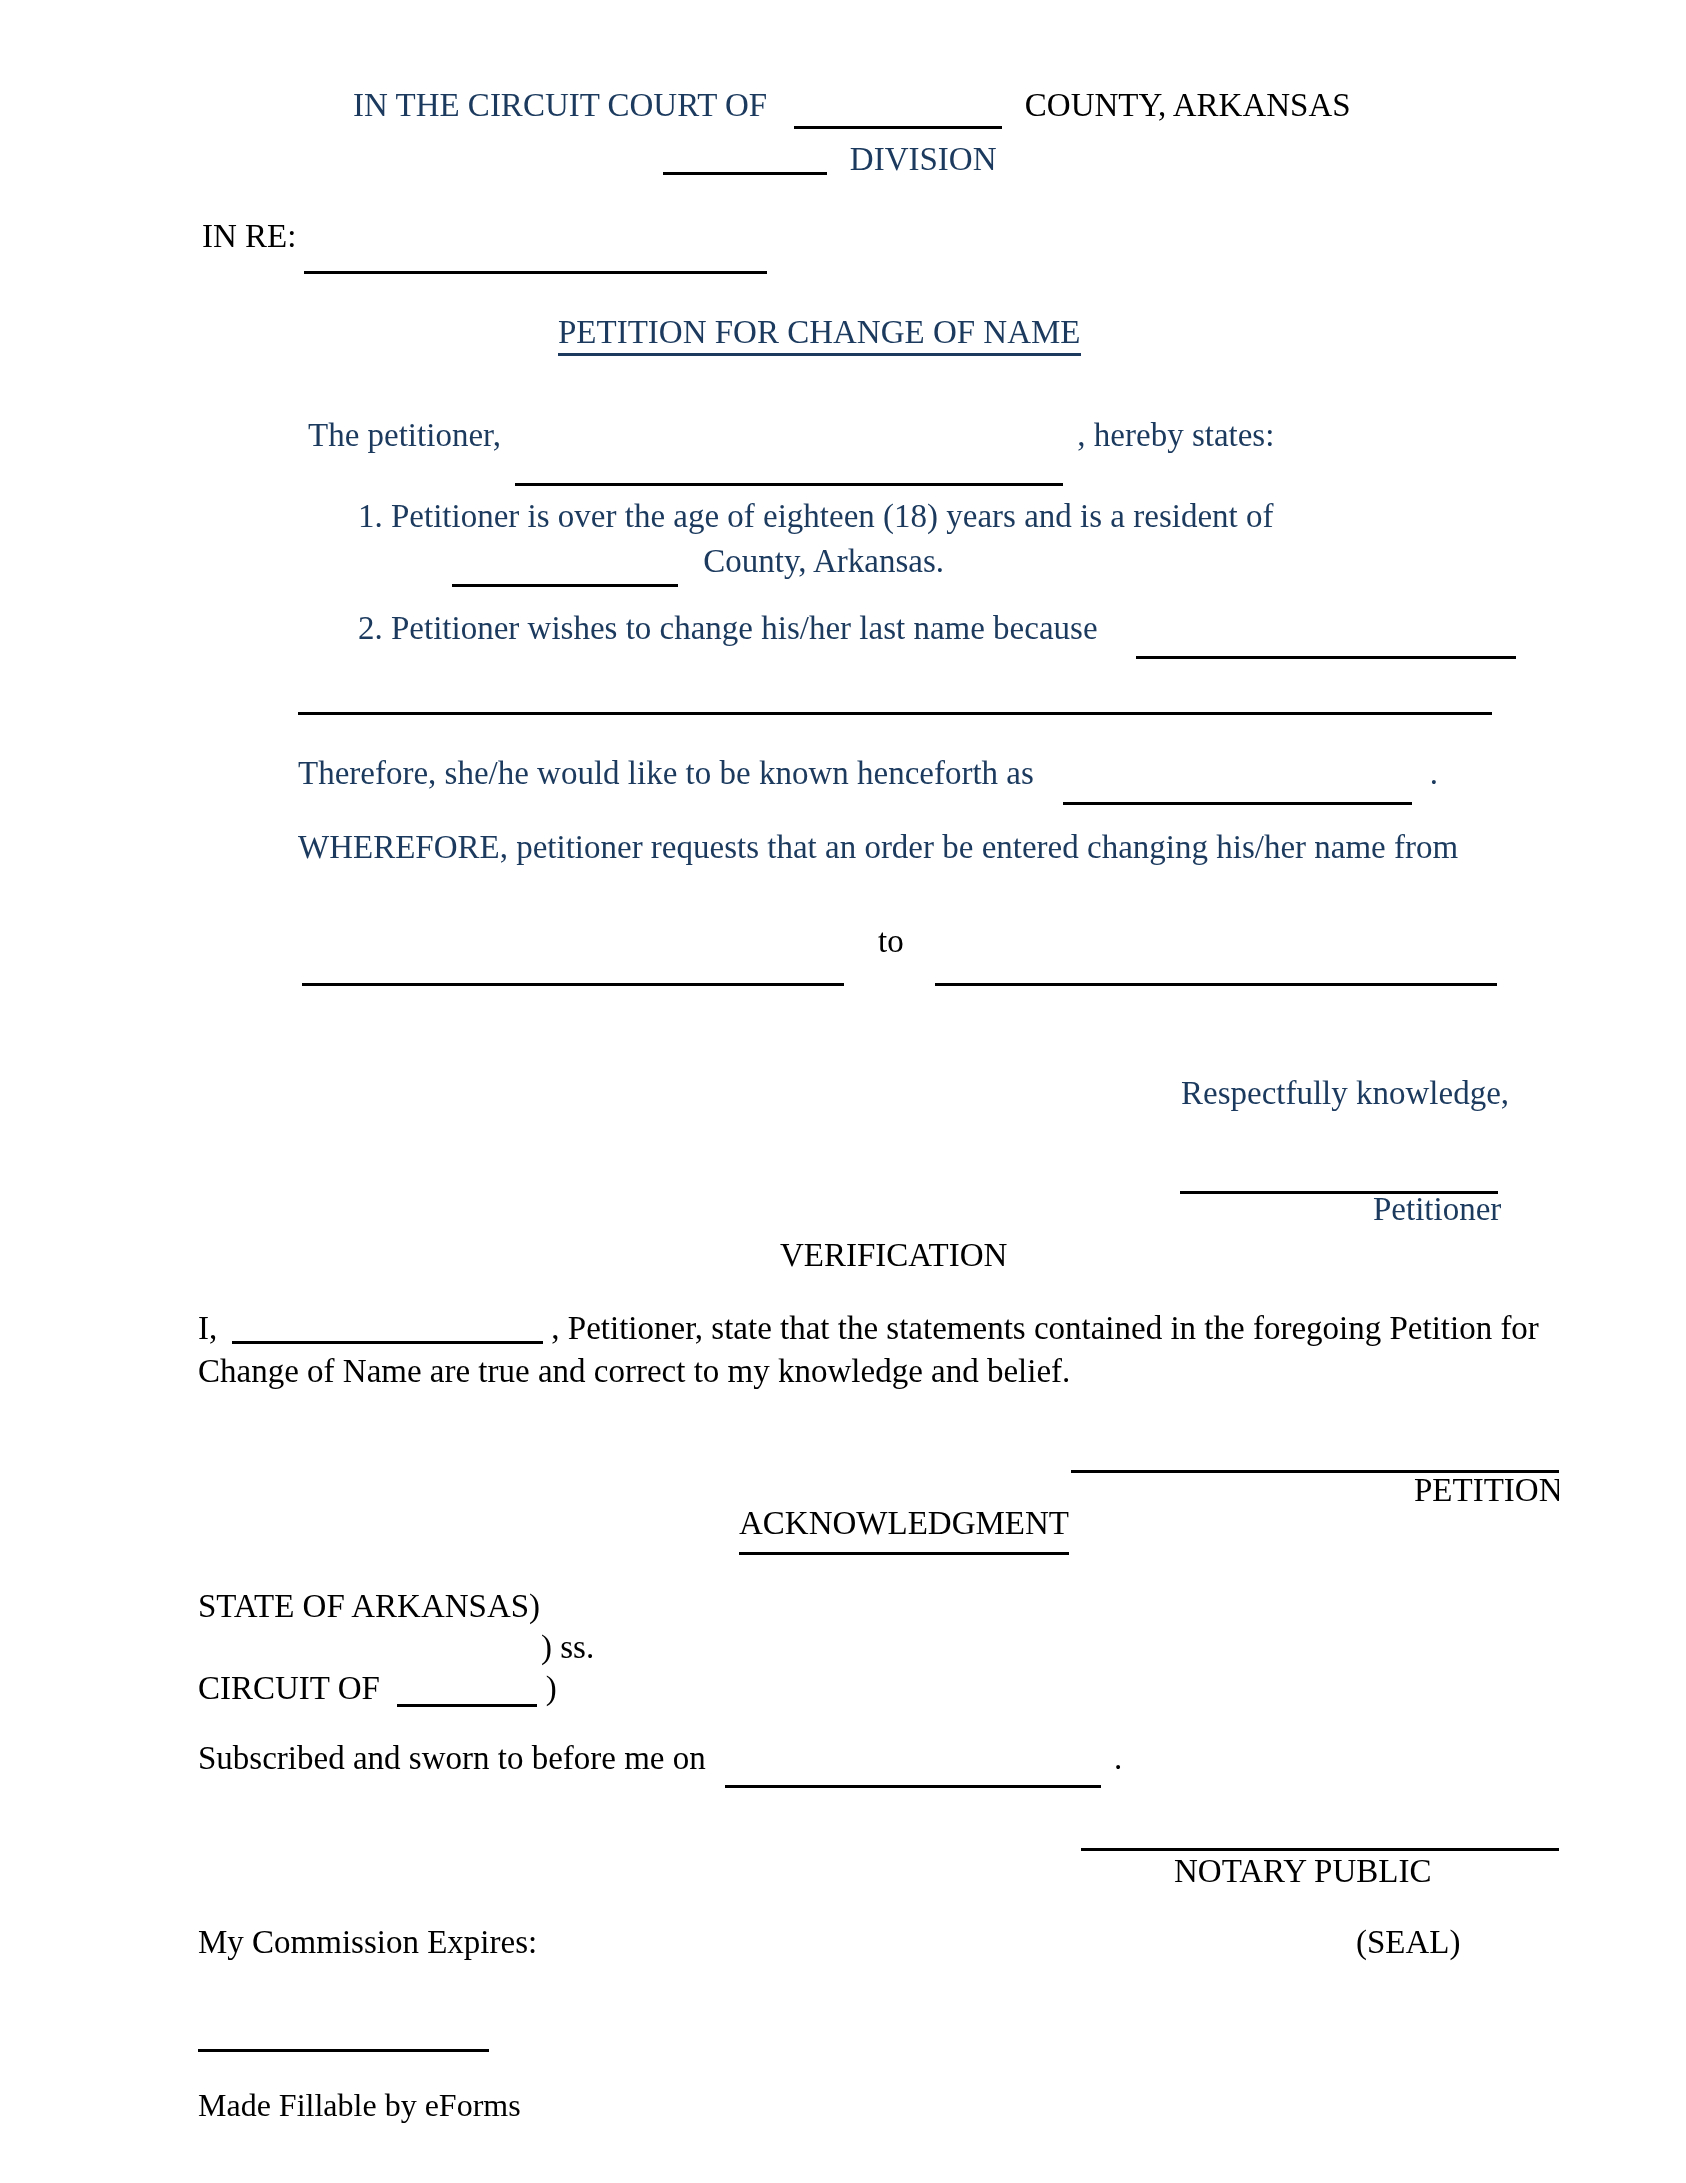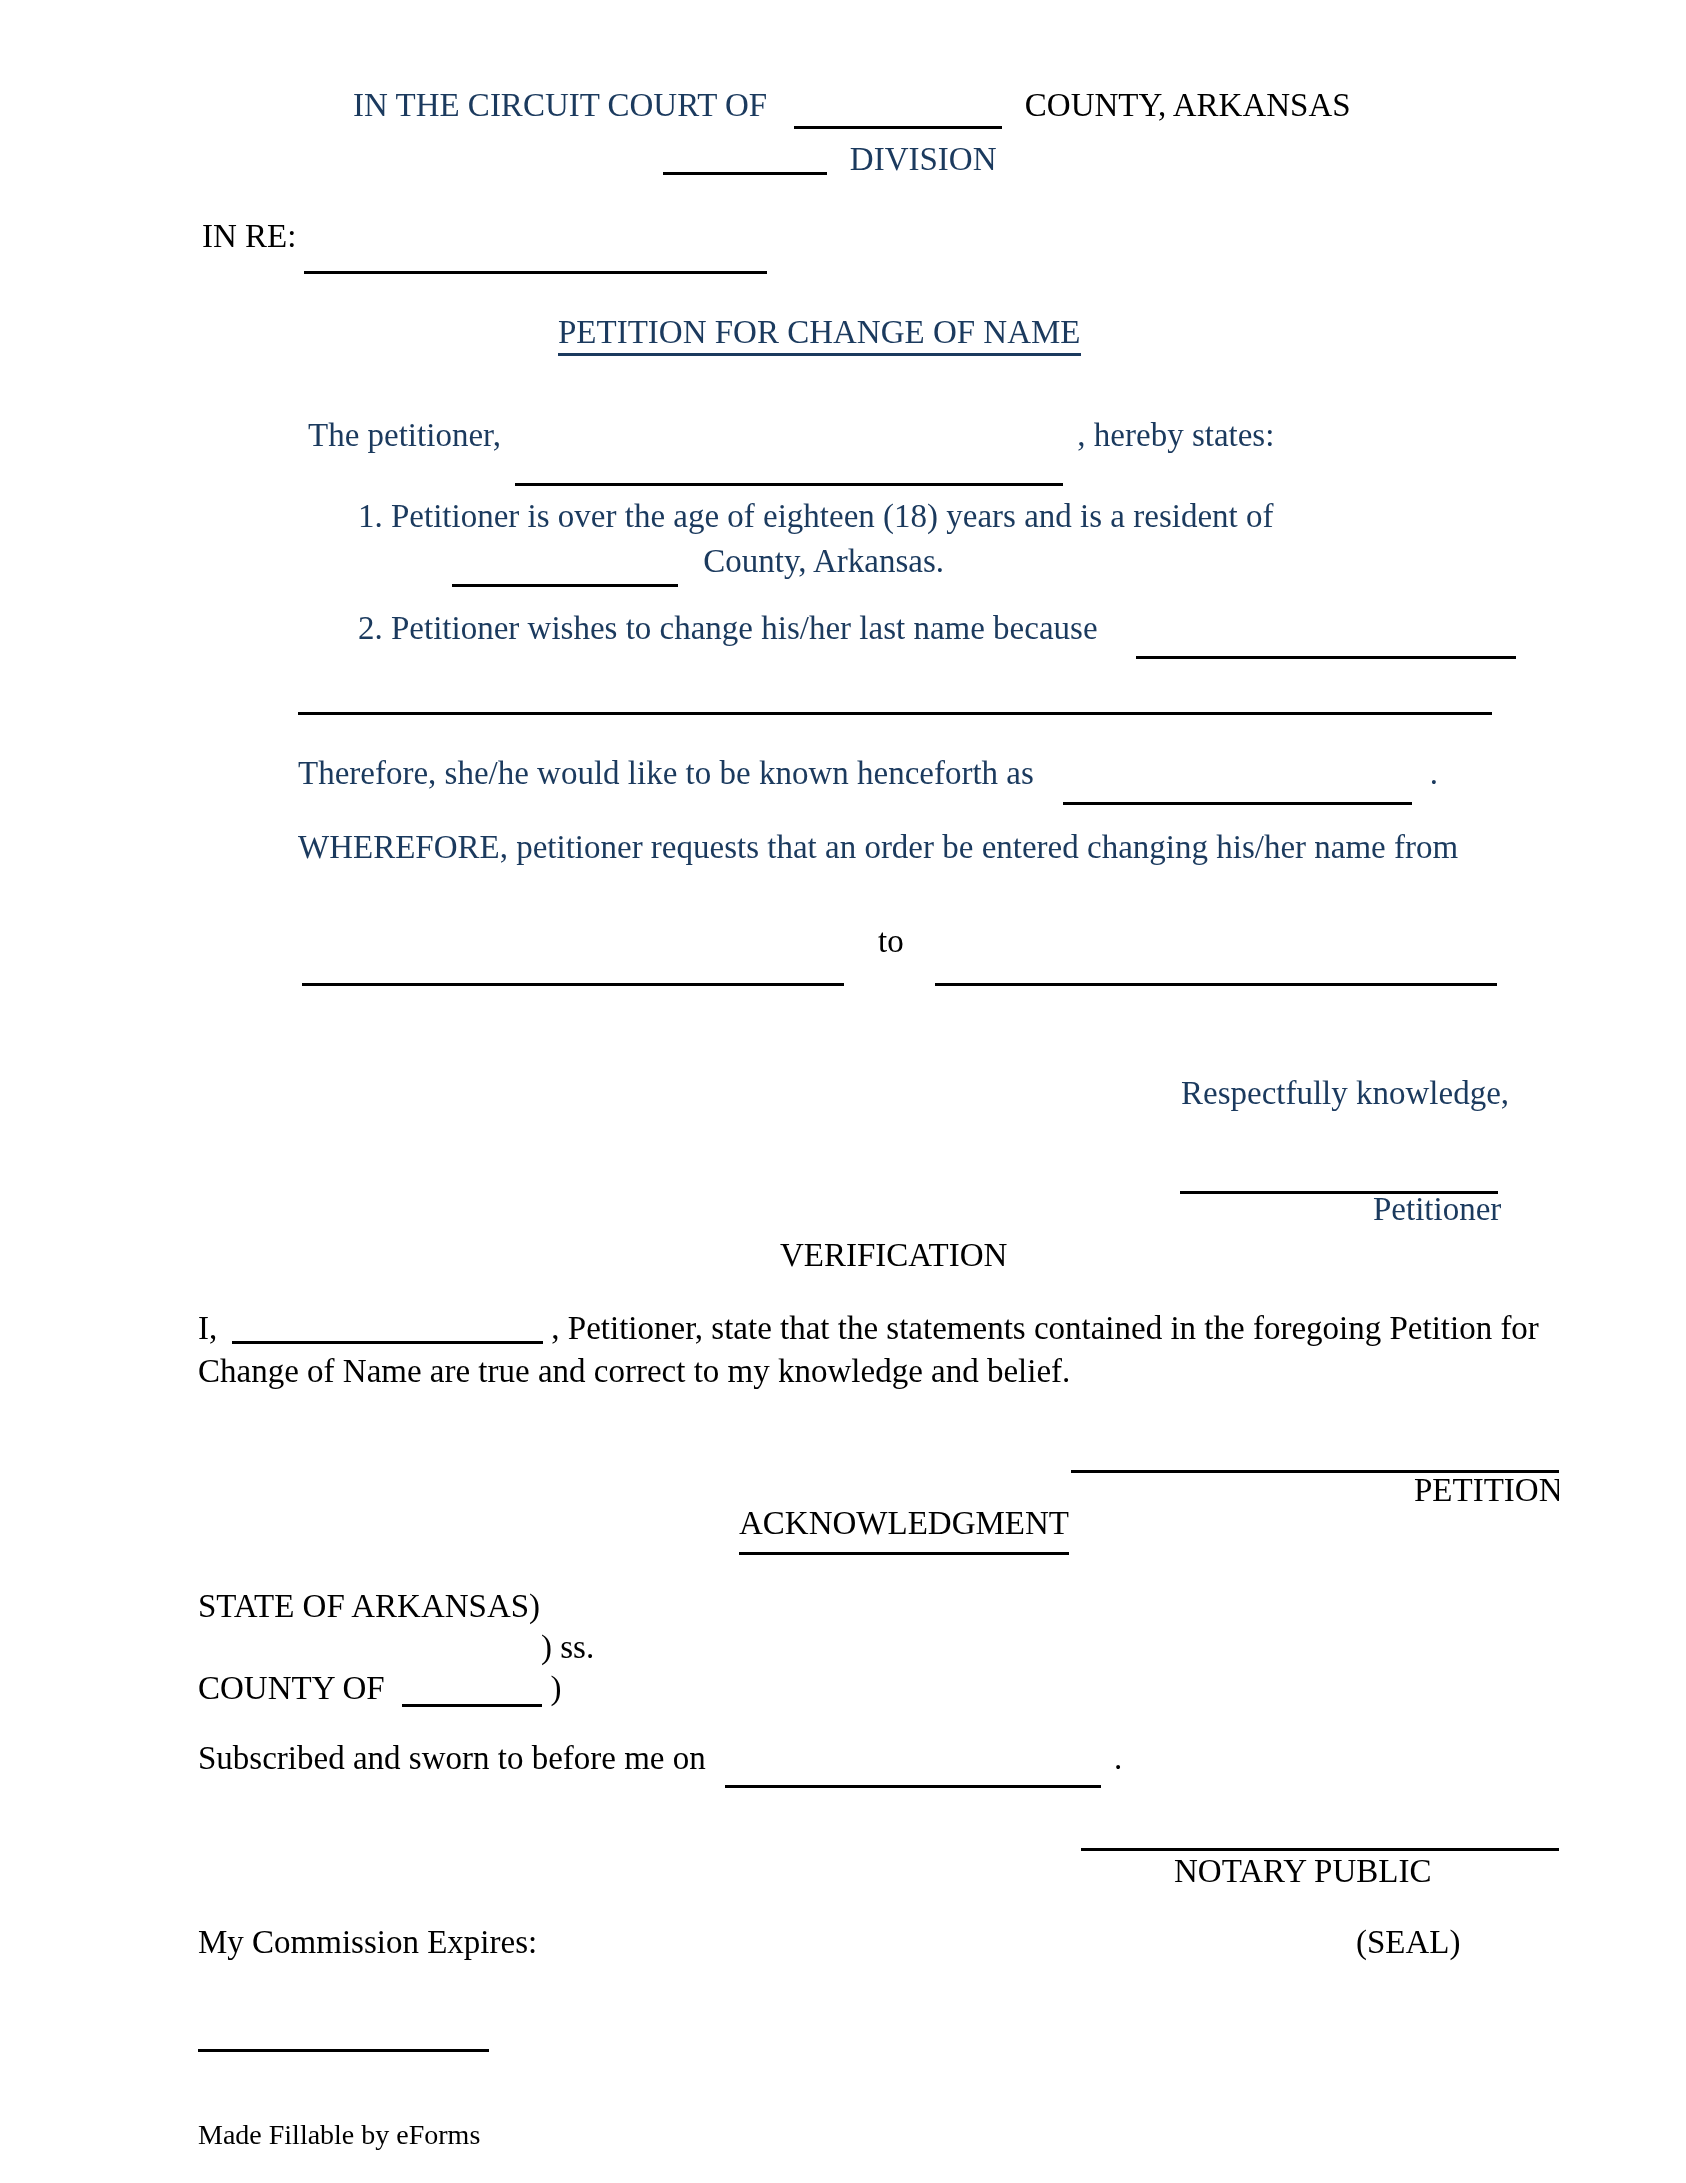--- a/index.html
+++ b/index.html
@@ -21,21 +21,21 @@
     border-bottom:3.3px solid #000000;
     height:0.1em;
   }
   .hline{
     position:absolute;
     border-top:3.3px solid #000000;
     height:0;
   }
   .u-navy{border-bottom:3.3px solid #1b3a5e;padding-bottom:2.6px;}
   .u-black{border-bottom:3.3px solid #000000;padding-bottom:11px;}
-  .footer-text{font-size:28px;margin-top:32px;}
+  .footer-text{font-size:32px;}
 </style>
 </head>
 <body>
 
 <div class="page">
 
   <div class="row" style="left:353px;top:89px;">
     <span class="navy">IN THE CIRCUIT COURT OF</span>
     <span class="blank" style="width:208px;margin-left:18.5px;vertical-align:-13.2px;"></span>
     <span class="blk" style="margin-left:14.6px;">COUNTY, ARKANSAS</span>
@@ -118,21 +118,21 @@
   <div class="row" style="left:739px;top:1507px;">
     <span class="blk u-black">ACKNOWLEDGMENT</span>
   </div>
   <div class="row" style="left:198px;top:1590px;">
     <span class="blk">STATE OF ARKANSAS)</span>
   </div>
   <div class="row" style="left:541px;top:1631px;">
     <span class="blk">) ss.</span>
   </div>
   <div class="row" style="left:198px;top:1672px;">
-    <span class="blk">COUNTY OF</span>
+    <span class="blk">CIRCUIT OF</span>
     <span class="blank" style="width:140px;margin-left:9.3px;vertical-align:-8px;"></span>
     <span class="blk">)</span>
   </div>
 
   <div class="row" style="left:198px;top:1742px;">
     <span class="blk">Subscribed and sworn to before me on</span>
     <span class="blank" style="width:376px;margin-left:10.6px;vertical-align:-18.5px;"></span>
     <span class="blk" style="margin-left:5.3px;">.</span>
   </div>
 

